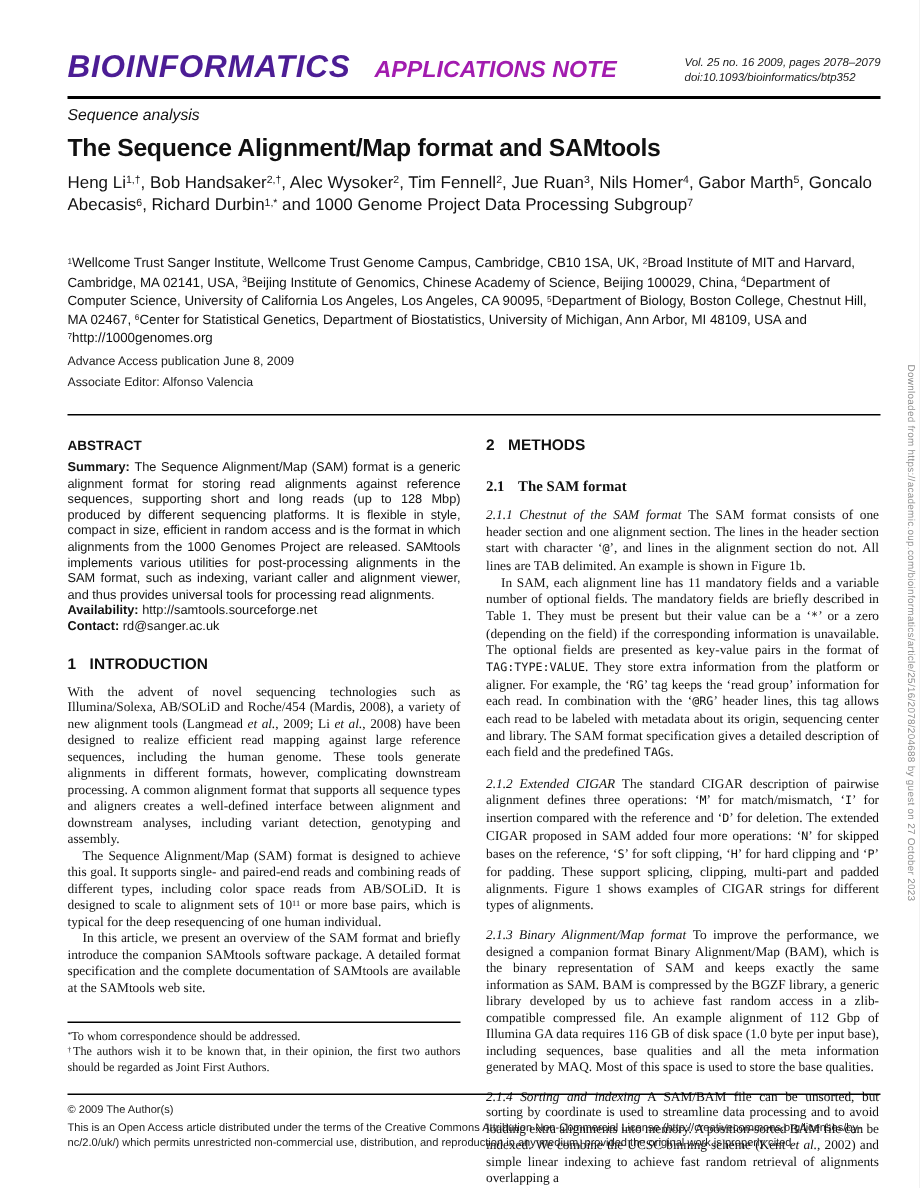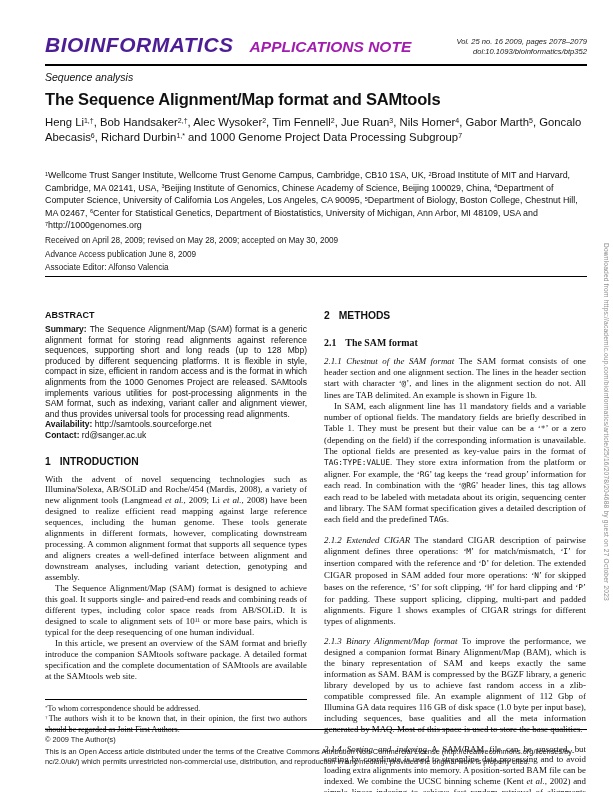--- a/index.html
+++ b/index.html
@@ -7,37 +7,37 @@
     position:relative; width:613px; height:792px; background:#ffffff;
     outline:1px solid #c9c9c9; overflow:hidden; color:#111;
   }
   .masthead { position:absolute; left:45px; right:26px; top:33px;
     display:flex; justify-content:space-between; align-items:flex-end; }
   .journal { font-family:"Liberation Sans",sans-serif; font-weight:bold; font-style:italic;
     font-size:21px; letter-spacing:0.5px; color:#4c1d95; white-space:nowrap; }
   .arttype { font-family:"Liberation Sans",sans-serif; font-weight:bold; font-style:italic;
     font-size:15.5px; color:#a21caf; margin-left:12px; white-space:nowrap; }
   .mast-right { font-family:"Liberation Sans",sans-serif; font-style:italic; font-size:7.6px;
-    text-align:right; line-height:10px; color:#1a1a1a; margin-left:10px; }
+    line-height:10px; color:#1a1a1a; margin-left:10px; }
   .rule { position:absolute; left:45px; right:26px; background:#000; }
   .rule-masthead { top:64px; height:2px; }
   .rule-header { top:276px; height:1.4px; }
   .rule-footer { top:729px; height:1.4px; }
   .subject { position:absolute; left:45px; top:71px;
     font-family:"Liberation Sans",sans-serif; font-style:italic; font-size:10.5px; }
   .title { position:absolute; left:45px; right:10px; top:90px; margin:0;
     font-family:"Liberation Sans",sans-serif; font-size:16.5px; font-weight:bold; letter-spacing:-0.2px; }
   .authors { position:absolute; left:45px; right:26px; top:115px;
     font-family:"Liberation Sans",sans-serif; font-size:11.3px; line-height:15.4px; }
   .affils { position:absolute; left:45px; right:26px; top:169px;
     font-family:"Liberation Sans",sans-serif; font-size:8.9px; line-height:12.6px; }
   .history { position:absolute; left:45px; top:236px;
     font-family:"Liberation Sans",sans-serif; font-size:8.2px; color:#1a1a1a; }
   .history > div { margin-bottom:4.6px; }
-  .columns { position:absolute; left:45px; top:307px; width:542px; height:428px;
+  .columns { position:absolute; left:45px; top:289px; width:542px; height:428px;
     display:flex; gap:17px; }
   .col { width:262px; display:flex; flex-direction:column; }
   .abs-heading { font-family:"Liberation Sans",sans-serif; font-weight:bold; font-size:9px; margin:3px 0 4px; }
   .abs-text, .abs-line { font-family:"Liberation Sans",sans-serif; font-size:8.5px; line-height:10.6px; text-align:justify; margin:0; }
   .abs-line { text-align:left; }
   .sec-heading { font-family:"Liberation Sans",sans-serif; font-weight:bold; font-size:10.3px; margin:15px 0 7px; }
   .sec-heading .num, .subsec-heading .num { margin-right:9px; }
   .col-right .sec-heading { margin-top:3px; }
   .subsec-heading { font-family:"Liberation Serif",serif; font-weight:bold; font-size:9.9px; margin:9px 0 8px; }
   .body-p { font-family:"Liberation Serif",serif; font-size:8.9px; line-height:10.95px; text-align:justify; margin:0; }
@@ -76,21 +76,20 @@
 
   <div class="subject">Sequence analysis</div>
 
   <h1 class="title">The Sequence Alignment/Map format and SAMtools</h1>
 
   <div class="authors"><span>Heng Li</span><sup>1,†</sup><span>, Bob Handsaker</span><sup>2,†</sup><span>, Alec Wysoker</span><sup>2</sup><span>, Tim Fennell</span><sup>2</sup><span>, Jue Ruan</span><sup>3</sup><span>, Nils Homer</span><sup>4</sup><span>, Gabor Marth</span><sup>5</sup><span>, Goncalo Abecasis</span><sup>6</sup><span>, Richard Durbin</span><sup>1,*</sup><span> and 1000 Genome Project Data Processing Subgroup</span><sup>7</sup></div>
 
   <div class="affils"><sup>1</sup><span>Wellcome Trust Sanger Institute, Wellcome Trust Genome Campus, Cambridge, CB10 1SA, UK, </span><sup>2</sup><span>Broad Institute of MIT and Harvard, Cambridge, MA 02141, USA, </span><sup>3</sup><span>Beijing Institute of Genomics, Chinese Academy of Science, Beijing 100029, China, </span><sup>4</sup><span>Department of Computer Science, University of California Los Angeles, Los Angeles, CA 90095, </span><sup>5</sup><span>Department of Biology, Boston College, Chestnut Hill, MA 02467, </span><sup>6</sup><span>Center for Statistical Genetics, Department of Biostatistics, University of Michigan, Ann Arbor, MI 48109, USA and </span><sup>7</sup><span>http://1000genomes.org</span></div>
 
   <div class="history">
-    <div>Received on April 28, 2009; revised on May 28, 2009; accepted on May 30, 2009</div>
     <div>Advance Access publication June 8, 2009</div>
     <div>Associate Editor: Alfonso Valencia</div>
   </div>
 
   <div class="rule rule-header"></div>
 
   <div class="columns">
 
     <div class="col col-left">
       <div class="abs-heading">ABSTRACT</div>

